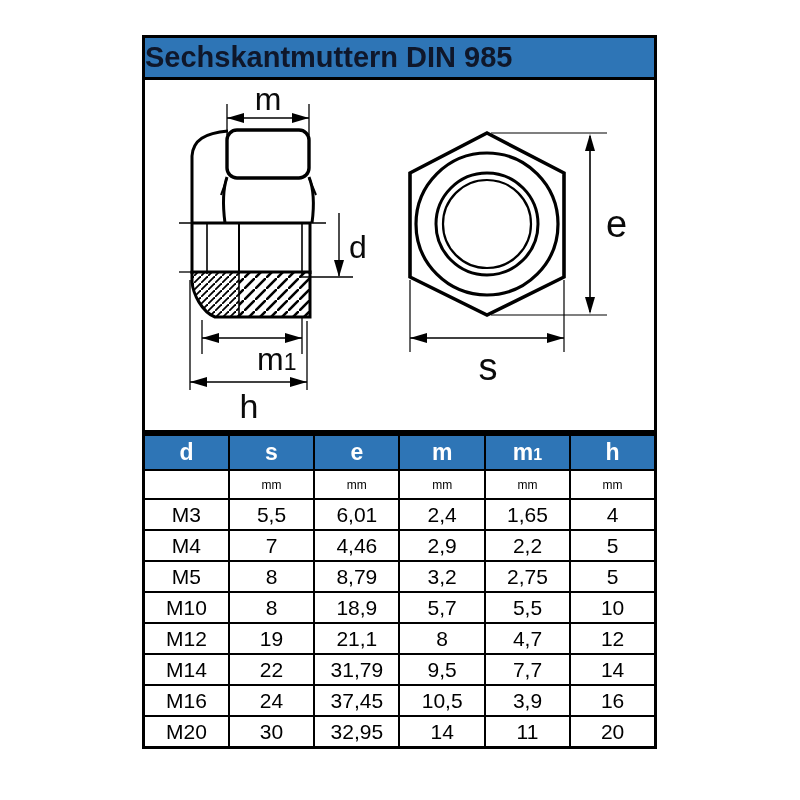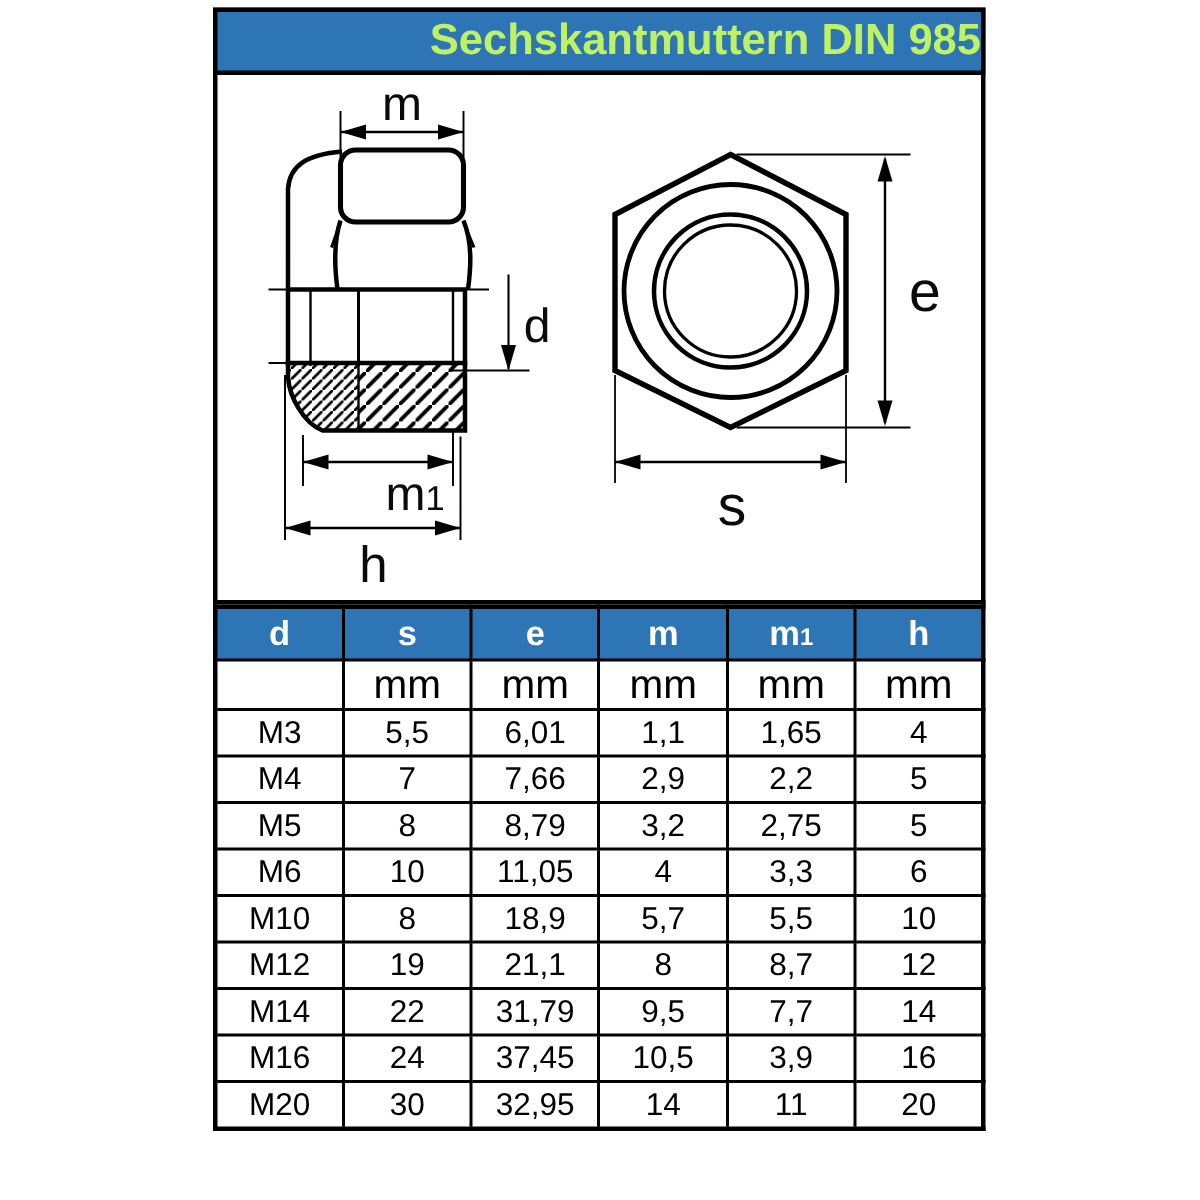--- a/index.html
+++ b/index.html
@@ -6,43 +6,43 @@
   body{
     width:800px;height:800px;background:#ffffff;
     font-family:"Liberation Sans",sans-serif;
     position:relative;overflow:hidden;
   }
   .sheet{position:absolute;left:142px;top:5px;width:515px;}
   .title-bar{
     box-sizing:border-box;height:45px;
     border:3px solid #000;
     background:#2e75b6;
-    color:#bef264;font-weight:bold;font-size:29px;line-height:39px;
-    text-align:right;letter-spacing:0px;
+    color:#0f172a;font-weight:bold;font-size:29px;line-height:39px;
+    text-align:left;letter-spacing:0px;margin-top:30px;
   }
   .drawing-box{
     box-sizing:border-box;height:353px;
     border:3px solid #000;border-top:none;
     background:#fff;
   }
   .drawing-box svg{display:block;}
   table.dim-table{
     width:515px;border-collapse:collapse;table-layout:fixed;
     border:3px solid #000;
   }
   table.dim-table th,table.dim-table td{
     border:2px solid #000;text-align:center;vertical-align:middle;
     padding:0;color:#000;
   }
   table.dim-table thead th{
     background:#2e75b6;color:#fff;font-weight:bold;
     font-size:23px;height:33px;
   }
   table.dim-table thead th .sub{font-size:16px;font-weight:bold;}
-  tr.unit-row td{font-size:27px;height:27px;}
+  tr.unit-row td{font-size:12px;height:27px;}
   tr.data-row td{font-size:21px;height:29px;}
   svg text{fill:#0a0a0a;}
 </style>
 </head>
 <body>
 
 <div class="sheet">
 
   <div class="title-bar">Sechskantmuttern DIN 985</div>
 
@@ -151,62 +151,54 @@
           <td>mm</td>
           <td>mm</td>
           <td>mm</td>
           <td>mm</td>
           <td>mm</td>
         </tr>
         <tr class="data-row">
           <td>M3</td>
           <td>5,5</td>
           <td>6,01</td>
-          <td>1,1</td>
+          <td>2,4</td>
           <td>1,65</td>
           <td>4</td>
         </tr>
         <tr class="data-row">
           <td>M4</td>
           <td>7</td>
-          <td>7,66</td>
+          <td>4,46</td>
           <td>2,9</td>
           <td>2,2</td>
           <td>5</td>
         </tr>
         <tr class="data-row">
           <td>M5</td>
           <td>8</td>
           <td>8,79</td>
           <td>3,2</td>
           <td>2,75</td>
           <td>5</td>
         </tr>
         <tr class="data-row">
-          <td>M6</td>
-          <td>10</td>
-          <td>11,05</td>
-          <td>4</td>
-          <td>3,3</td>
-          <td>6</td>
-        </tr>
-        <tr class="data-row">
           <td>M10</td>
           <td>8</td>
           <td>18,9</td>
           <td>5,7</td>
           <td>5,5</td>
           <td>10</td>
         </tr>
         <tr class="data-row">
           <td>M12</td>
           <td>19</td>
           <td>21,1</td>
           <td>8</td>
-          <td>8,7</td>
+          <td>4,7</td>
           <td>12</td>
         </tr>
         <tr class="data-row">
           <td>M14</td>
           <td>22</td>
           <td>31,79</td>
           <td>9,5</td>
           <td>7,7</td>
           <td>14</td>
         </tr>

